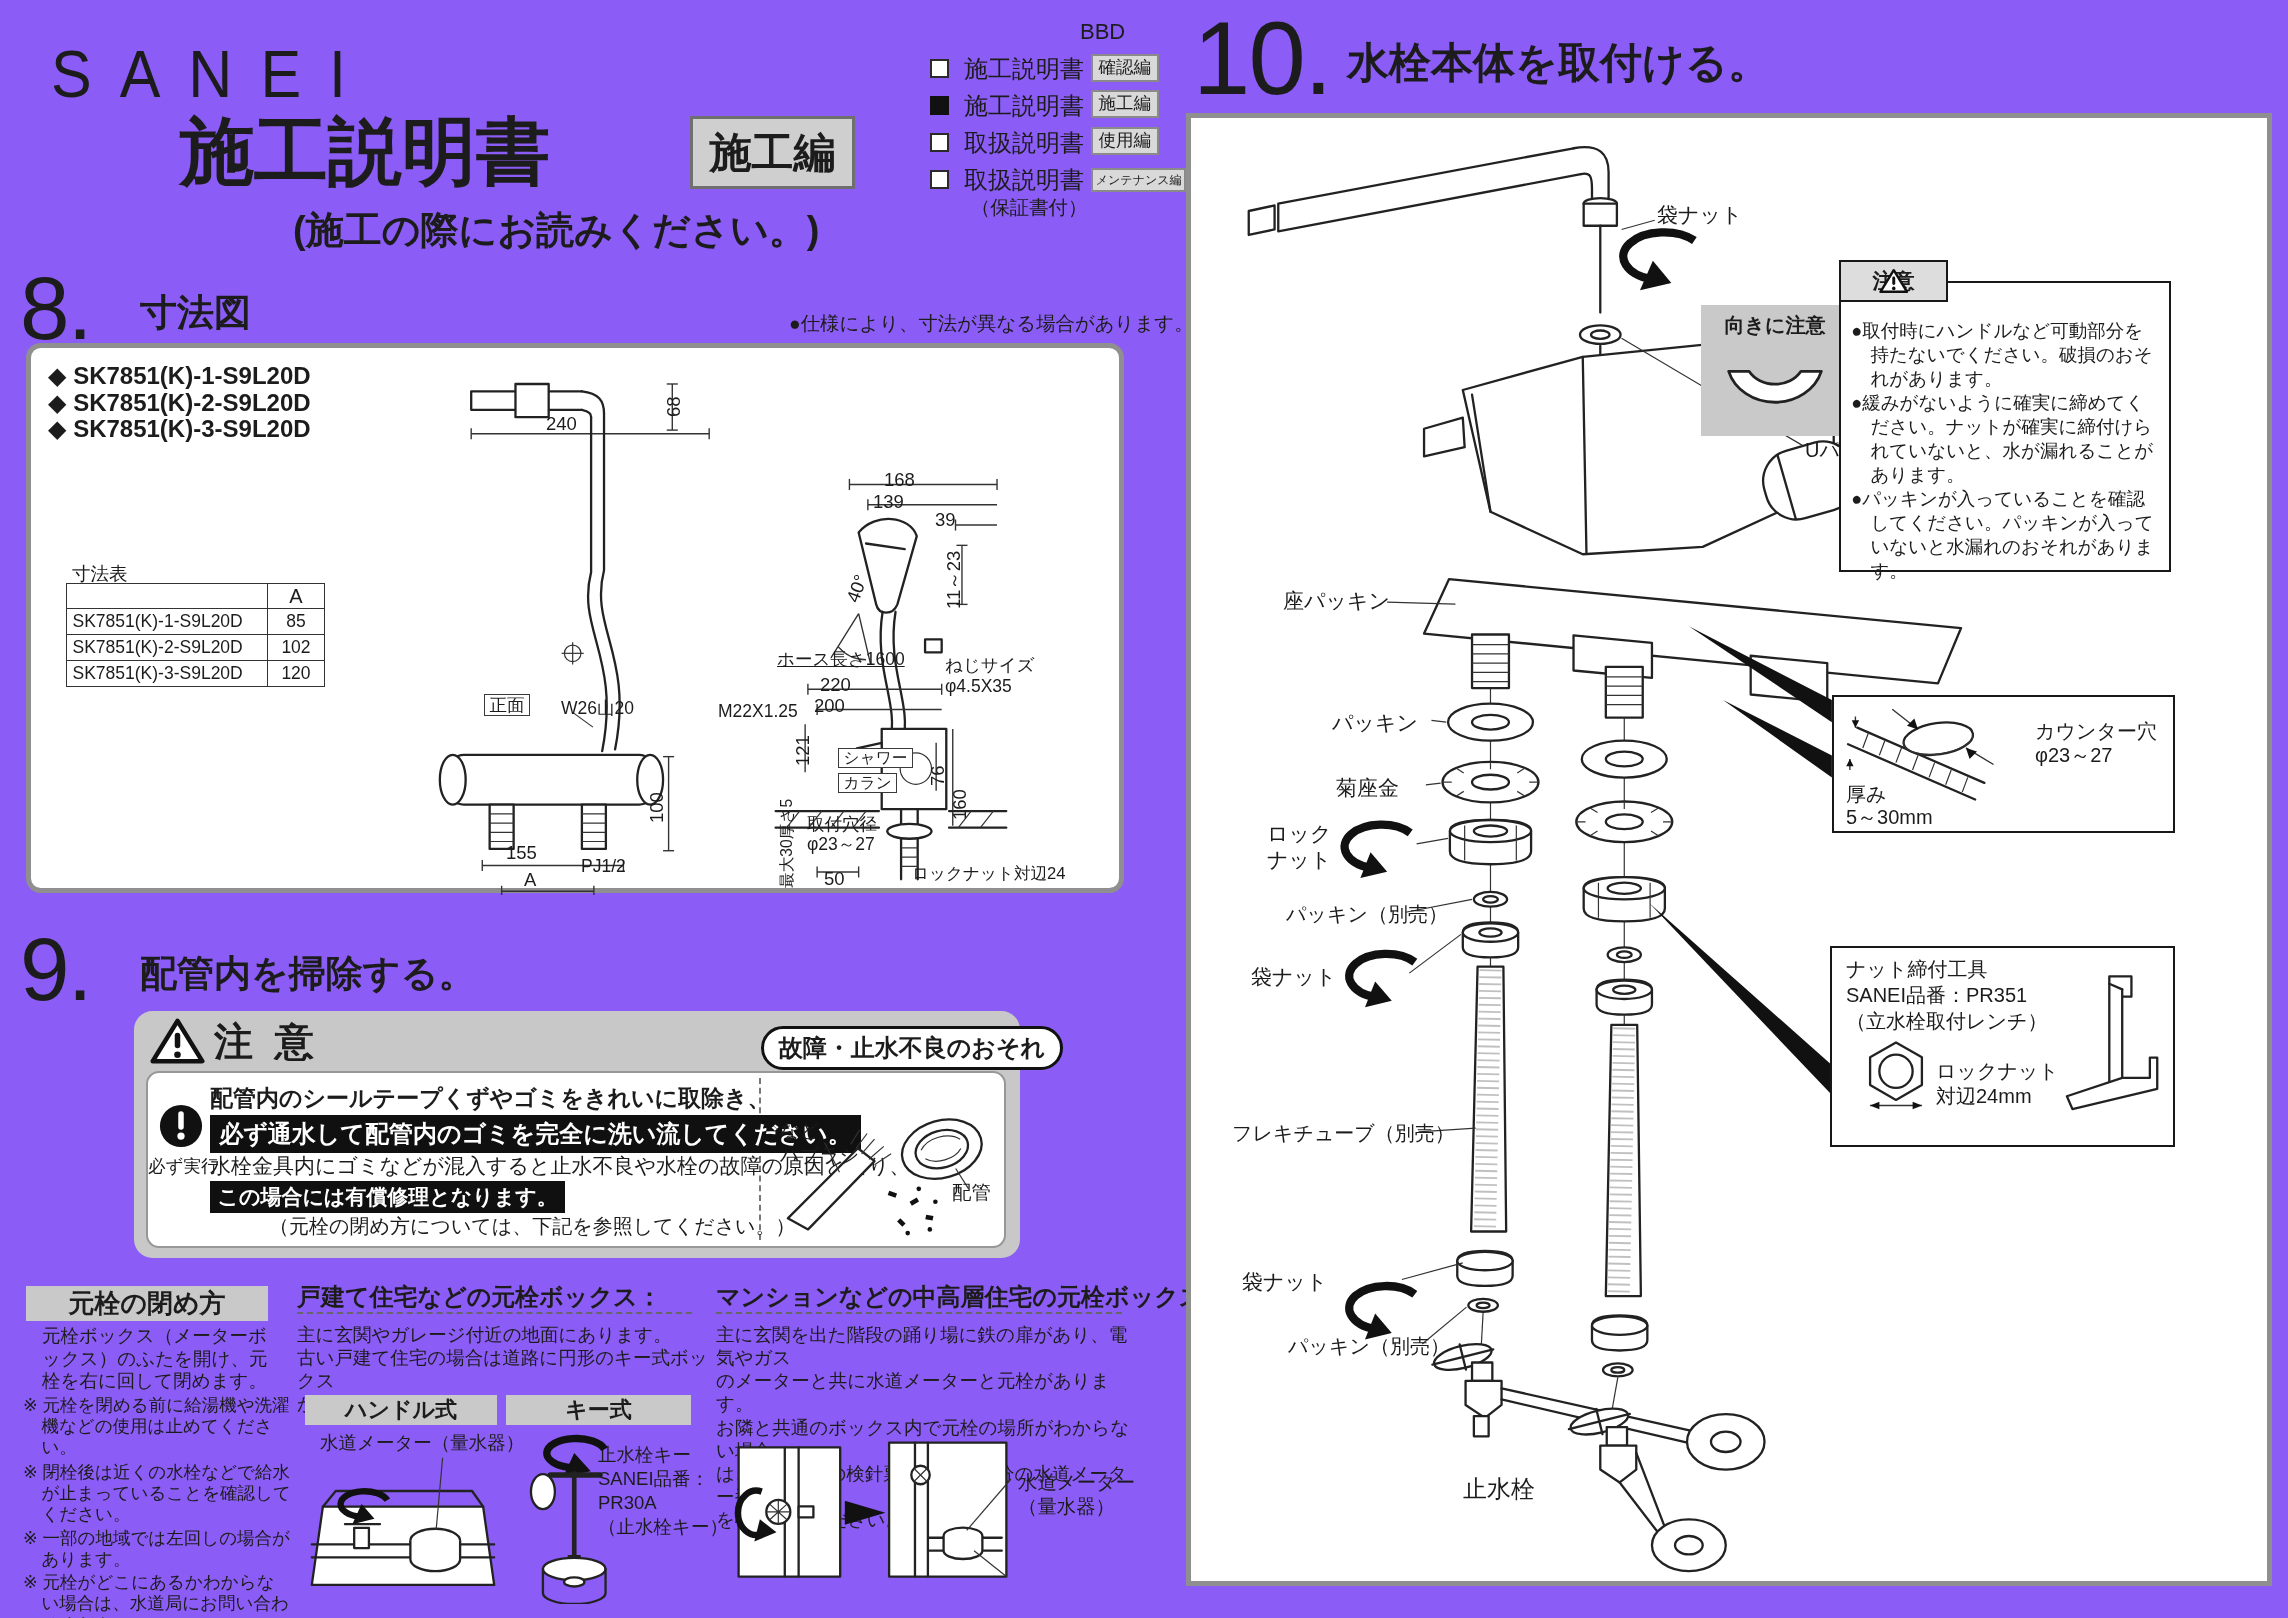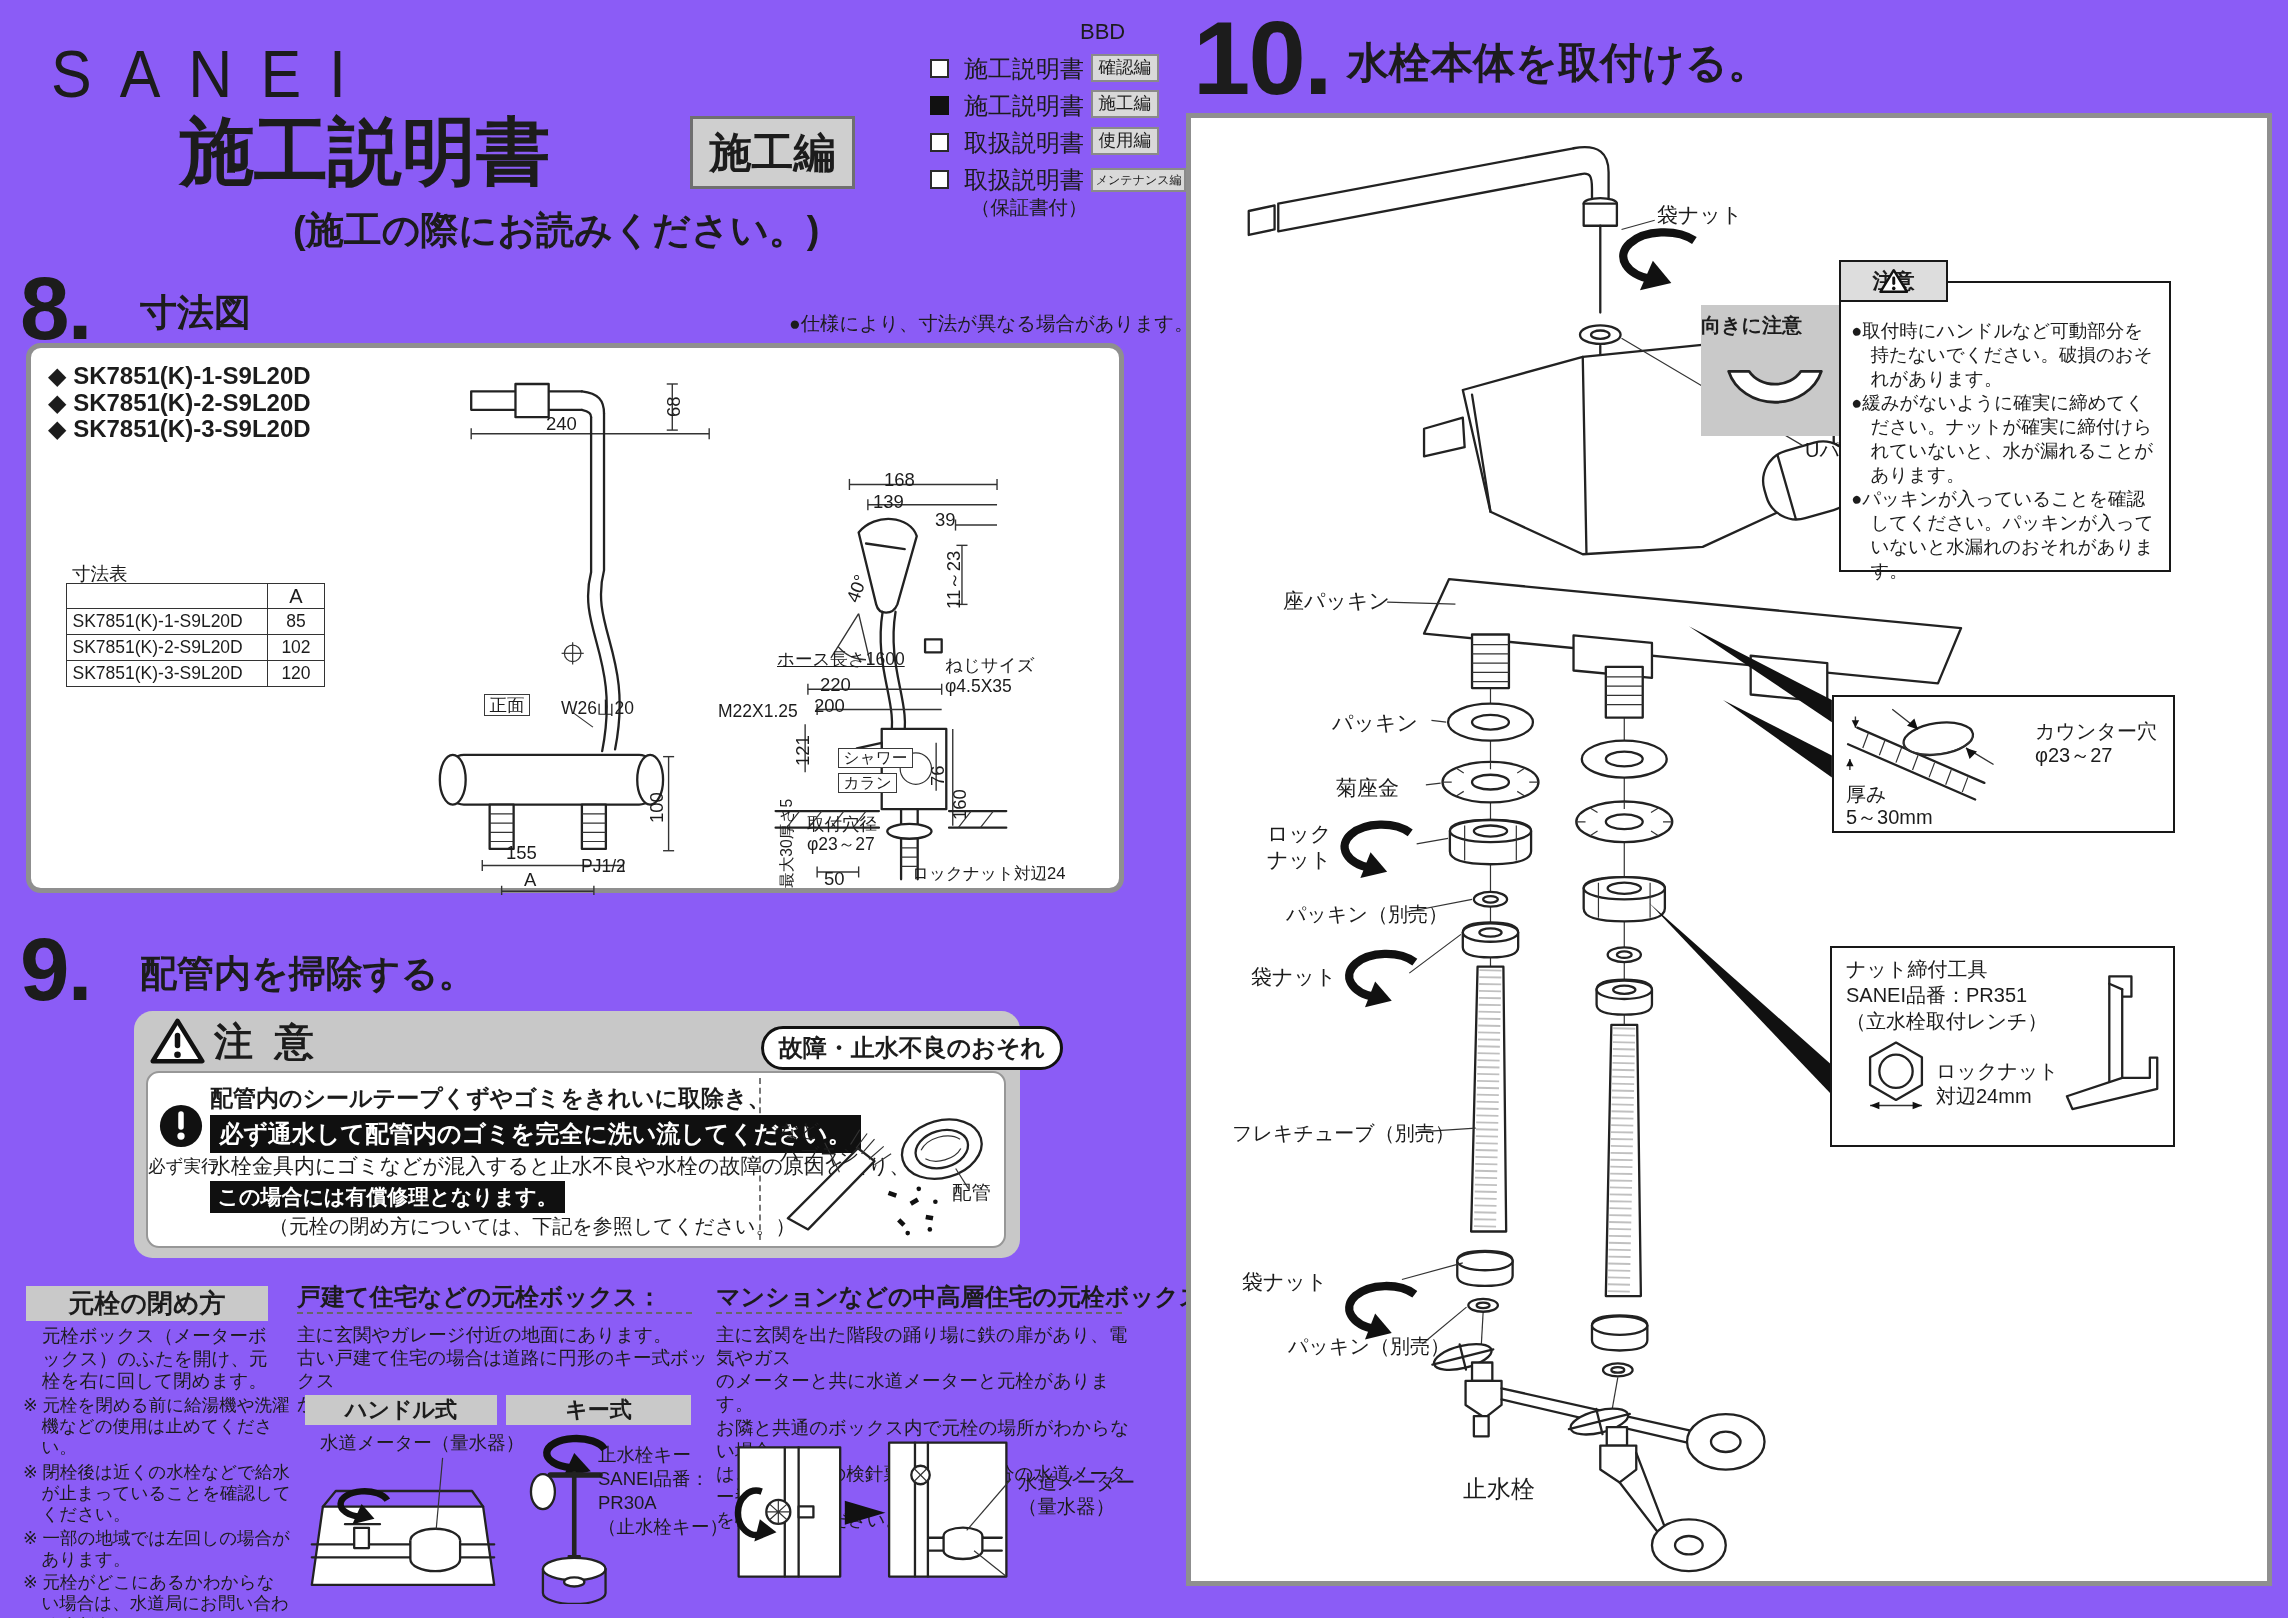--- a/index.html
+++ b/index.html
@@ -4,21 +4,21 @@
 <style>
   *{margin:0;padding:0;box-sizing:border-box}
   html,body{background:#fff}
   body{font-family:"Liberation Sans","DejaVu Sans",sans-serif;color:#1c1c1c}
   .page{position:relative;width:2289px;height:1619px;background:#8b5cf6;overflow:hidden}
   .abs{position:absolute}
   .lbl{position:absolute;font-size:18.5px;line-height:1.15;white-space:nowrap;color:#1c1c1c}
   .lblv{position:absolute;font-size:18.5px;white-space:nowrap;transform:rotate(-90deg);transform-origin:0 0;color:#1c1c1c}
   .boxed{border:1.8px solid #3a3a3a;padding:0 4.6px;background:#fff}
   .b{font-weight:bold}
-  .big-num{position:absolute;font-weight:700;font-size:89px;letter-spacing:-1.8px}
+  .big-num{position:absolute;font-weight:400;font-size:89px;letter-spacing:-1.8px}
   .sec-title{position:absolute;font-weight:900;font-size:37px}
   .round-box{position:absolute;border:5.5px solid #8f8f8f;border-radius:14.8px;background:#fff}
   .sq-box{position:absolute;border:5.5px solid #8f8f8f;background:#fff}
   .badge{position:absolute;border:2.8px solid #8a8a8a;background:#d9d9d9;font-size:17.5px;line-height:1.35;padding:0 5.5px;white-space:nowrap}
   .cb{position:absolute;width:18.5px;height:18.5px;border:2.8px solid #2a2a2a;background:#fff}
   .cb.filled{background:#111;border-color:#111}
   .graybar{position:absolute;background:#c9c9c9;text-align:center;font-weight:bold}
   .blackline{position:absolute;background:#101010;color:#fff;font-weight:bold;white-space:nowrap}
   .pill{position:absolute;border:3.7px solid #111;border-radius:24px;background:#fff;font-weight:bold;white-space:nowrap}
   .hang{text-indent:-1.05em;padding-left:1.05em}
@@ -433,21 +433,21 @@
     <line class="thin" x1="234" y1="1264" x2="300" y2="1246"></line>
     <line class="thin" x1="256" y1="1334" x2="304" y2="1294"></line>
     <line class="thin" x1="668" y1="360" x2="472" y2="244"></line>
     <polygon class="fb" points="700,636 700,660 545,556"></polygon>
     <polygon class="fb" points="700,696 700,720 582,636"></polygon>
     <polygon class="fb" points="698,1030 698,1062 502,856"></polygon>
   </svg>
 
   <div class="lbl" style="left:1657px;top:203px;font-size:21px">袋ナット</div>
   <div class="abs" style="left:1701px;top:305px;width:148px;height:131px;background:#c9c9c9">
-    <div style="text-align:left;font-size:20px;font-weight:bold;padding-top:7.4px">向きに注意</div>
+    <div style="text-align:center;font-size:20px;font-weight:bold;padding-top:7.4px">向きに注意</div>
     <svg style="left:11px;top:44px" width="126" height="78" viewBox="0 0 136 84">
       <path d="M18 24 A52 46 0 0 0 118 24 L96 24 A32 27 0 0 1 40 24 Z" fill="#fff" stroke="#222" stroke-width="3" stroke-linejoin="round"></path>
     </svg>
   </div>
   <div class="lbl" style="left:1805px;top:439px;font-size:20px">Uパッキン</div>
   <div class="lbl" style="left:1283px;top:589px;font-size:21px">座パッキン</div>
   <div class="lbl" style="left:1332px;top:711px;font-size:21px">パッキン</div>
   <div class="lbl" style="left:1336px;top:776px;font-size:21px">菊座金</div>
   <div class="lbl" style="left:1267px;top:822px;font-size:21px">ロック</div>
   <div class="lbl" style="left:1267px;top:848px;font-size:21px">ナット</div>

